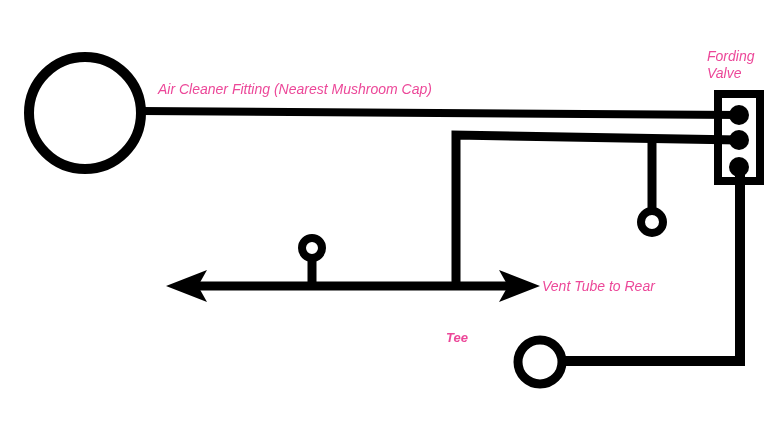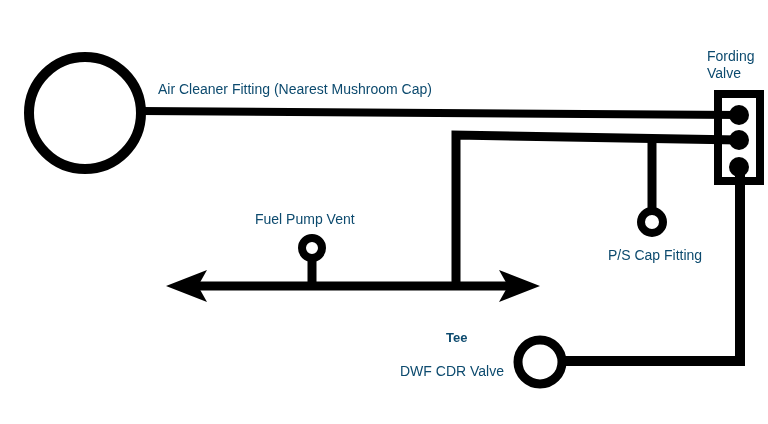--- a/index.html
+++ b/index.html
@@ -17,22 +17,23 @@
   }
   .stage svg {
     position: absolute;
     left: 0;
     top: 0;
   }
   .lbl {
     position: absolute;
     font-size: 14px;
     line-height: 16px;
-    color: #0c4a6e;
+    color: #ec4899;
     white-space: nowrap;
+    font-style: italic;
   }
   .lbl.wrap {
     white-space: normal;
   }
   .lbl.fording {
     left: 707px; top: 48px; width: 58px; line-height: 17px;
   }
   .lbl.aircleaner {
     left: 158px; top: 81px;
   }
@@ -86,23 +87,21 @@
     <rect x="718" y="94" width="42" height="87" fill="none" stroke="#000000" stroke-width="8"></rect>
     <circle cx="739" cy="115" r="10" fill="#000000"></circle>
     <circle cx="739" cy="140" r="10" fill="#000000"></circle>
     <circle cx="739" cy="167" r="10" fill="#000000"></circle>
   </svg>
 
   <div class="lbl aircleaner">Air Cleaner Fitting (Nearest Mushroom Cap)</div>
 
   <div class="lbl wrap fording">Fording Valve</div>
 
-  <div class="lbl fuelpump">Fuel Pump Vent</div>
 
 
   <div class="lbl tee">Tee</div>
 
+  <div class="lbl ventrear">Vent Tube to Rear</div>
 
-  <div class="lbl pscap">P/S Cap Fitting</div>
 
-  <div class="lbl dwf">DWF CDR Valve</div>
 
 </div>
 
 </body></html>

